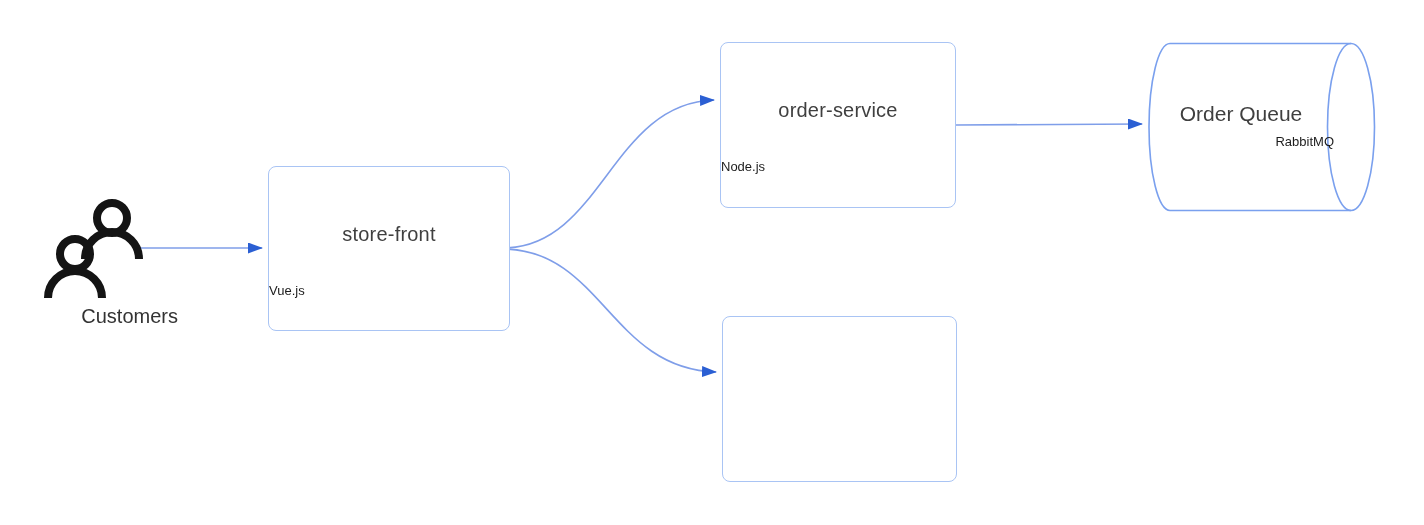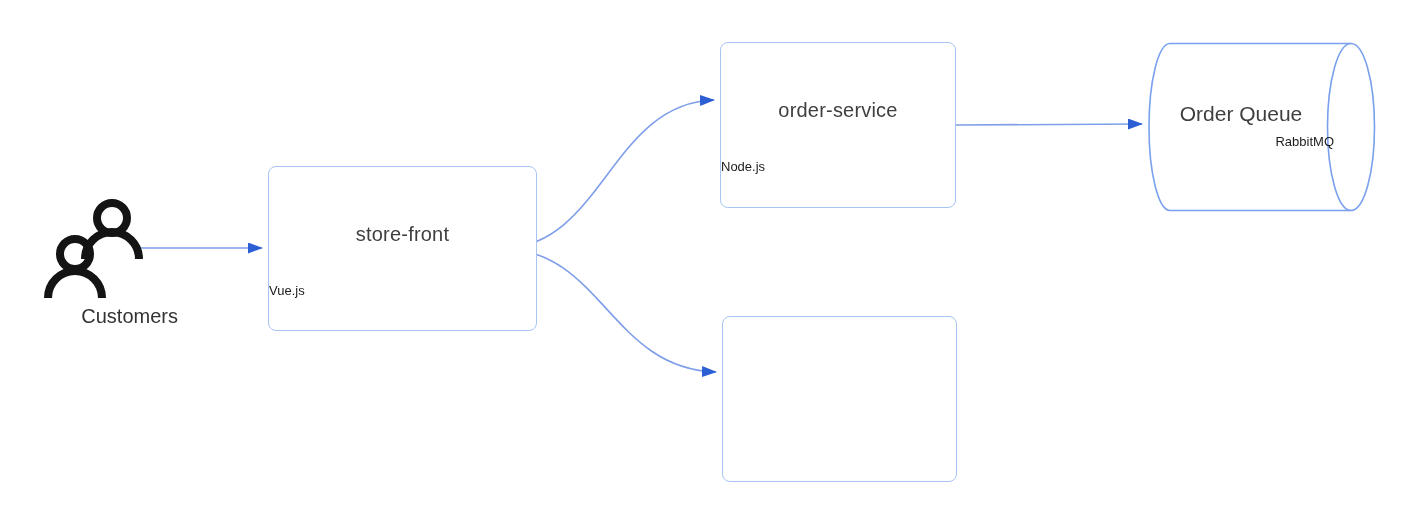--- a/index.html
+++ b/index.html
@@ -132,21 +132,21 @@
         <circle cx="70" cy="24" r="15"></circle>
         <path d="M 43 65 A 27 27 0 0 1 97 65"></path>
 
         <circle cx="33" cy="60" r="15"></circle>
         <path d="M 6 104 A 27 27 0 0 1 60 104"></path>
       </g>
     </svg>
     <div class="actor-label">Customers</div>
   </div>
 
-  <div class="node" style="left:268px; top:166px; width:269px; height:165px;">
+  <div class="node" style="left:268px; top:166px; width:242px; height:165px;">
     <div class="node-title">store-front</div>
     <div class="node-subtitle">Vue.js</div>
   </div>
 
   <div class="node" style="left:720px; top:42px; width:236px; height:166px;">
     <div class="node-title">order-service</div>
     <div class="node-subtitle">Node.js</div>
   </div>
 
   <div class="node" style="left:722px; top:316px; width:235px; height:166px;">

